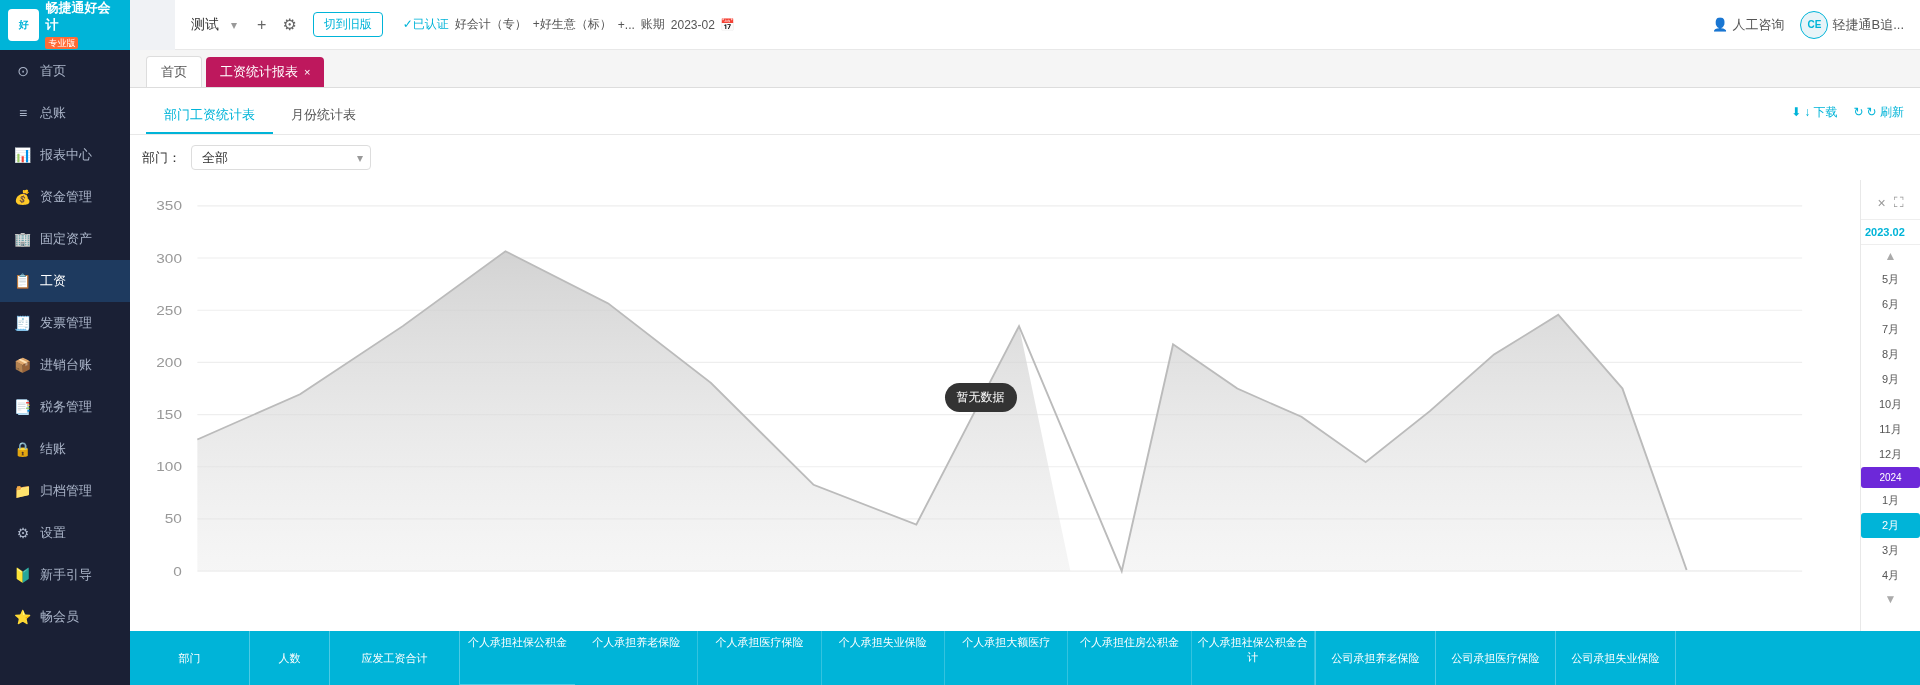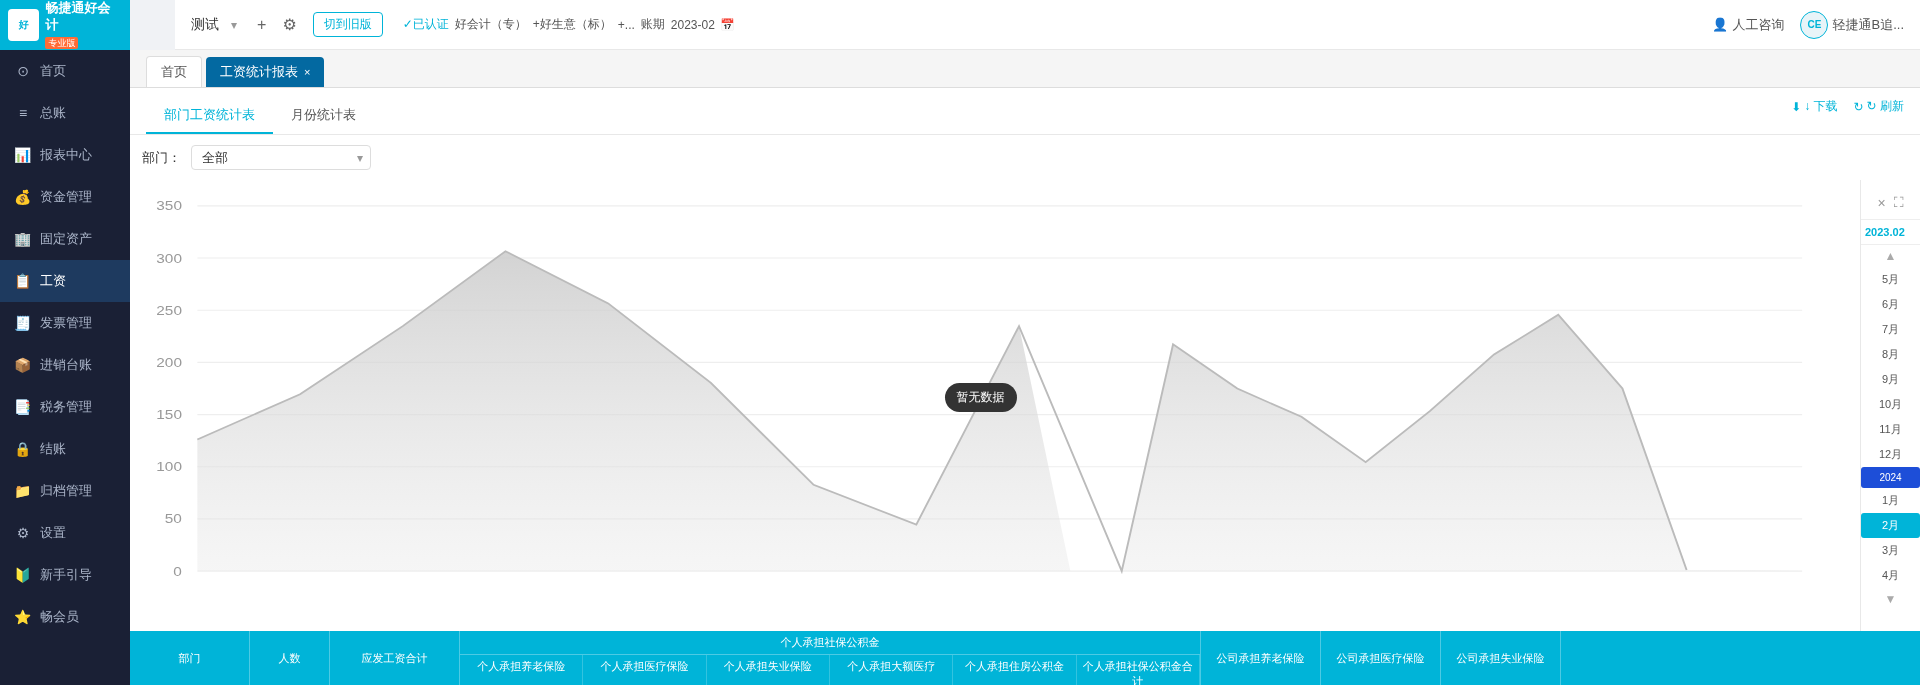--- a/index.html
+++ b/index.html
@@ -100,40 +100,40 @@
     .tab {
       padding: 6px 14px;
       border-radius: 4px 4px 0 0;
       cursor: pointer;
       font-size: 13px;
       color: #555;
       background: #e0e0e0;
       display: flex; align-items: center; gap: 6px;
     }
     .tab.active {
-      background: #0369a1;
+      background: #be185d;
       color: white;
     }
     .tab-home { background: white; border: 1px solid #ddd; border-bottom: none; }
     .tab-close { font-size: 11px; cursor: pointer; }
 
     
     .content-area {
       flex: 1;
       background: white;
       display: flex;
       flex-direction: column;
       overflow: hidden;
       position: relative;
     }
 
     
     .subtabs {
       display: flex;
-      align-items: flex-start;
+      align-items: center;
       padding: 10px 16px 0;
       border-bottom: 1px solid #e8e8e8;
       gap: 0;
     }
     .subtab {
       padding: 8px 18px;
       cursor: pointer;
       font-size: 13px;
       color: #555;
       border-bottom: 2px solid transparent;
@@ -244,21 +244,21 @@
       border-bottom: 1px solid #eee; width: 100%;
     }
     .month-item {
       font-size: 11px; color: #555; padding: 5px 0;
       text-align: center; cursor: pointer; width: 100%;
     }
     .month-item.active {
       background: #00b4d8; color: white; border-radius: 3px;
     }
     .month-item.year-label {
-      background: #1d4ed8; color: white; border-radius: 3px;
+      background: #6d28d9; color: white; border-radius: 3px;
       font-size: 10px;
     }
     .panel-nav-btn {
       border: none; background: none; cursor: pointer;
       color: #aaa; font-size: 12px; padding: 4px;
       width: 100%; text-align: center;
     }
 
     
     .chart-tooltip {
@@ -485,21 +485,21 @@
         <div class="month-item">4月</div>
         <button class="panel-nav-btn">▼</button>
       </div>
     </div>
 
     <div class="table-header">
       <div class="th-cell" style="width:120px;">部门</div>
       <div class="th-cell" style="width:80px;">人数</div>
       <div class="th-cell" style="width:130px;">应发工资合计</div>
 
-      <div style="display:flex;flex-direction:column;border-right:1px solid rgba(255,255,255,0.3);">
+      <div style="display:flex;flex-direction:row;border-right:1px solid rgba(255,255,255,0.3);">
         <div class="th-group-label">个人承担社保公积金</div>
         <div class="th-group-cells">
           <div class="th-group-cell" style="width:120px;">个人承担养老保险</div>
           <div class="th-group-cell" style="width:120px;">个人承担医疗保险</div>
           <div class="th-group-cell" style="width:120px;">个人承担失业保险</div>
           <div class="th-group-cell" style="width:120px;">个人承担大额医疗</div>
           <div class="th-group-cell" style="width:120px;">个人承担住房公积金</div>
           <div class="th-group-cell" style="width:140px;">个人承担社保公积金合计</div>
         </div>
       </div>

